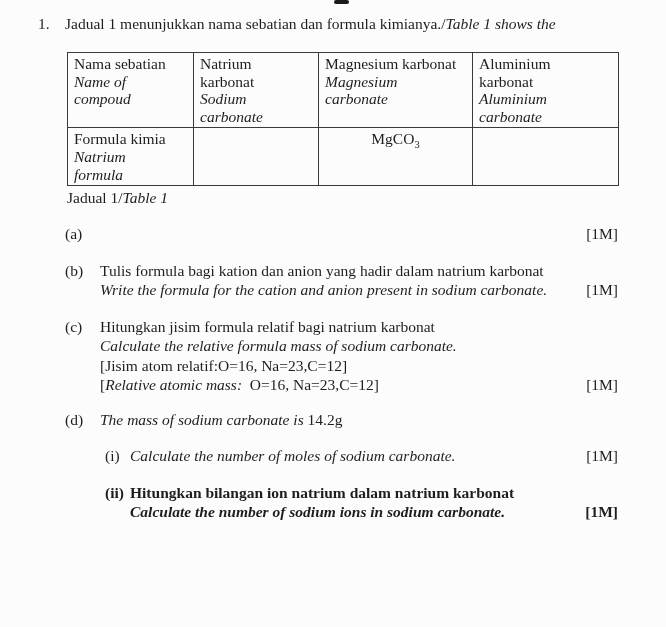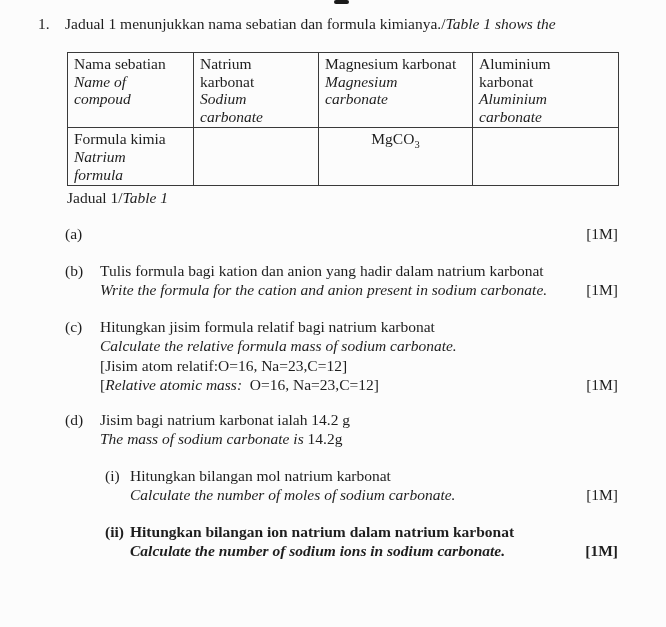--- a/index.html
+++ b/index.html
@@ -154,27 +154,25 @@
           <div class="mline">
             <span><span>[</span><span class="it">Relative atomic mass:</span><span>&nbsp; O=16, Na=23,C=12]</span></span>
             <span>[1M]</span>
           </div>
         </div>
       </div>
 
       <div class="part m-d">
         <div class="plabel">(d)</div>
         <div class="pbody">
-          <div>Jisim bagi natrium karbonat ialah 14.2 g</div>
           <div><span class="it">The mass of sodium carbonate is</span><span>&nbsp;14.2g</span></div>
 
           <div class="sub m-i">
             <div class="slabel">(i)</div>
             <div class="sbody">
-              <div>Hitungkan bilangan mol natrium karbonat</div>
               <div class="mline">
                 <span class="it">Calculate the number of moles of sodium carbonate.</span>
                 <span>[1M]</span>
               </div>
             </div>
           </div>
 
           <div class="sub m-ii">
             <div class="slabel">(ii)</div>
             <div class="sbody">

